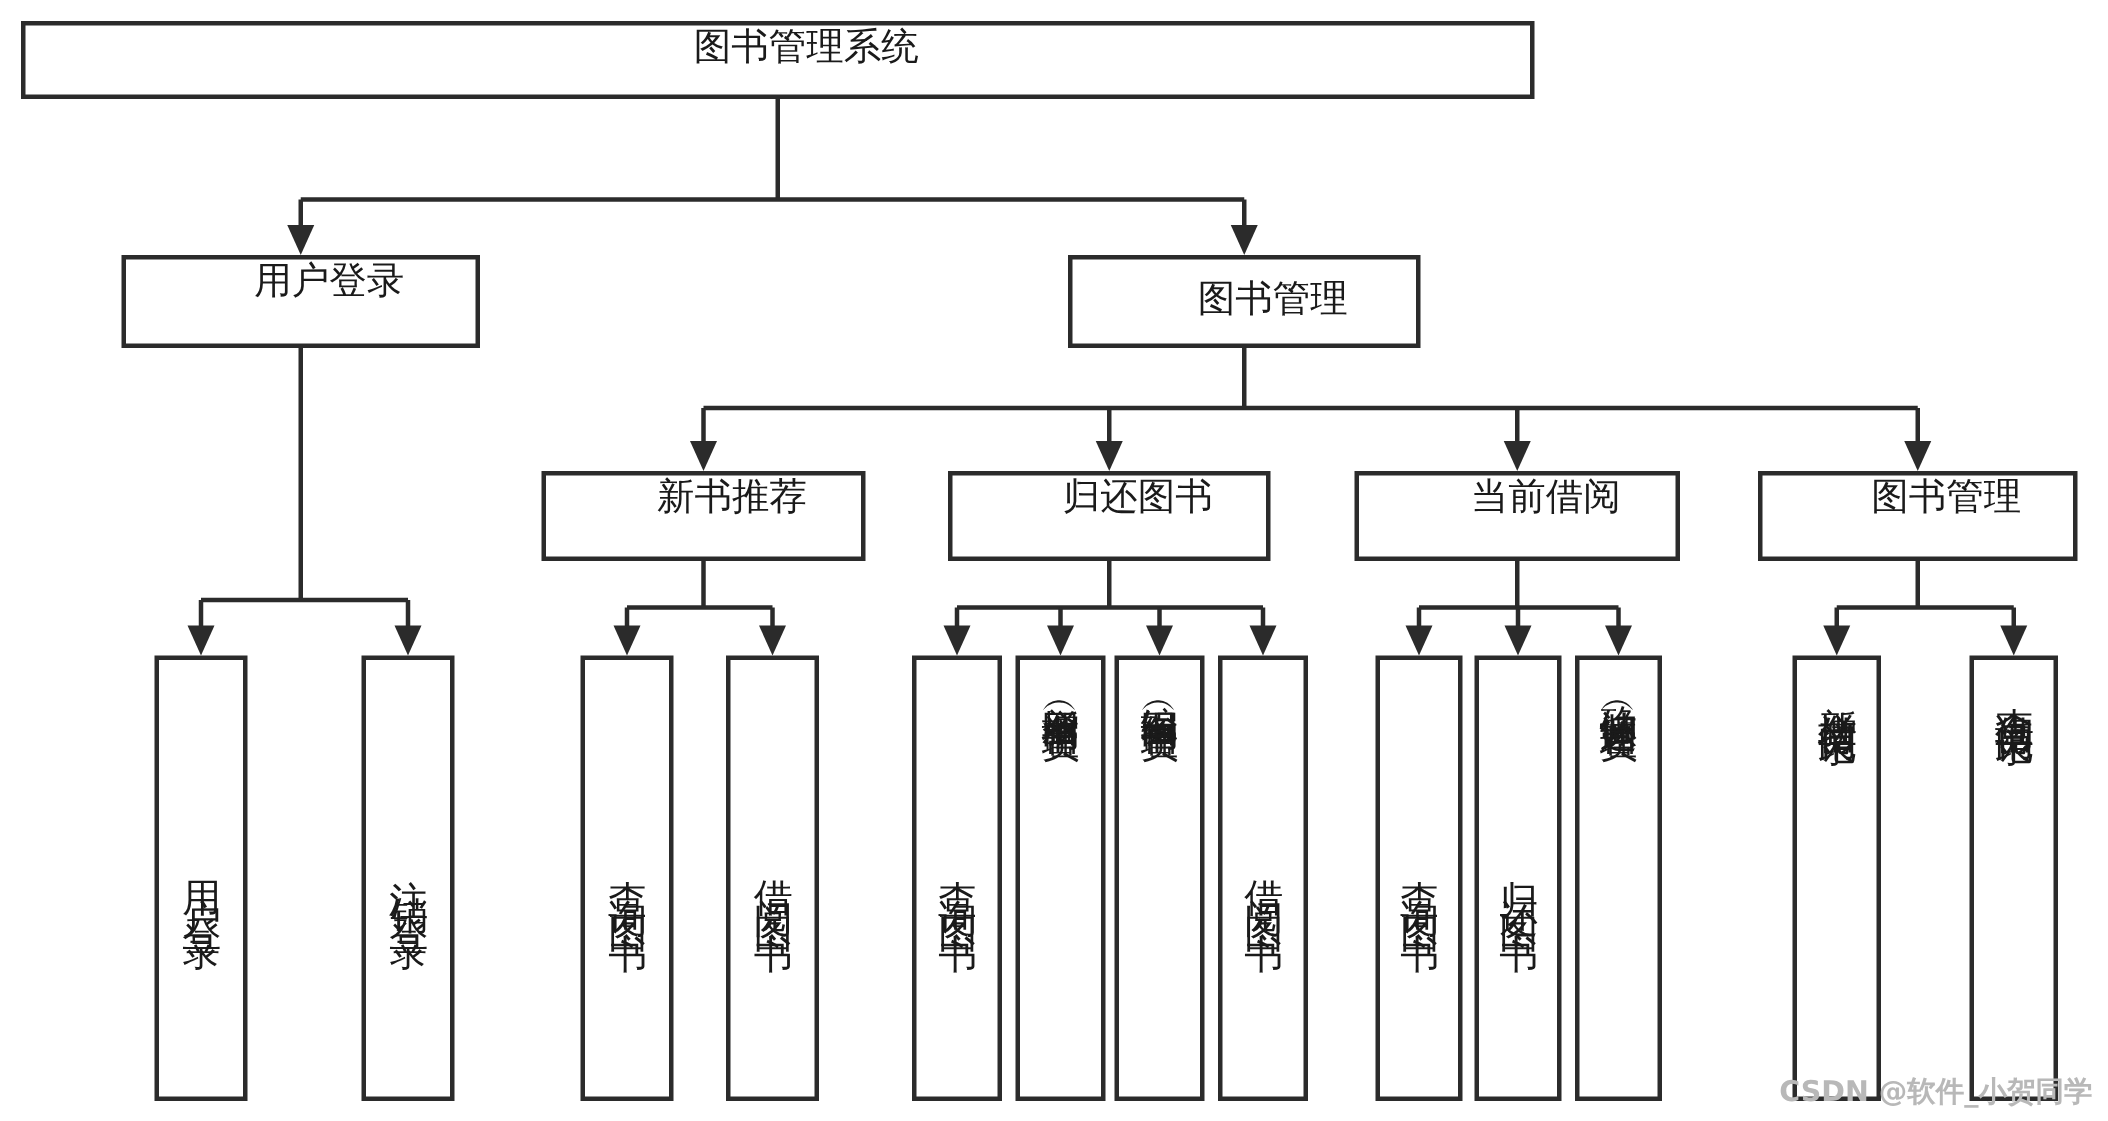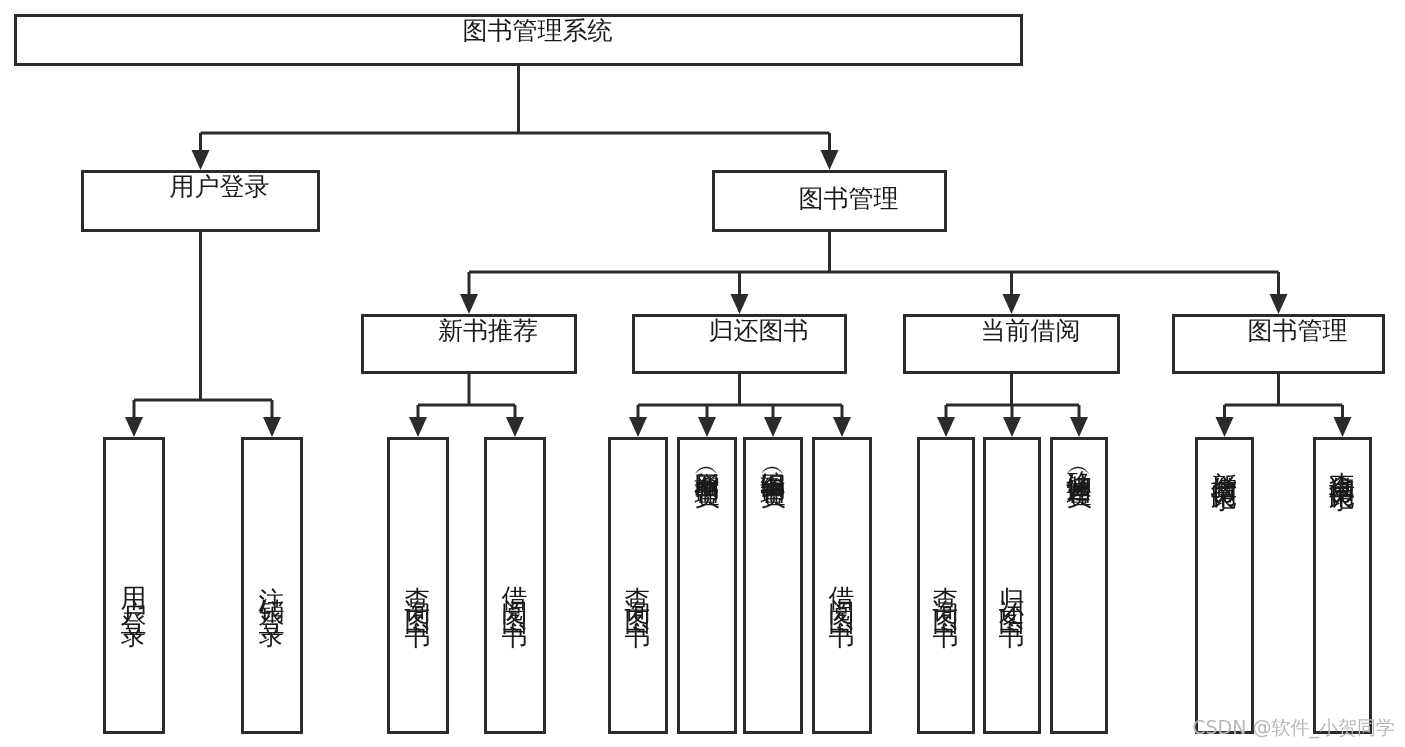--- a/index.html
+++ b/index.html
@@ -73,20 +73,21 @@
   }
   .watermark {
     position: absolute;
     right: 10px;
     bottom: 6px;
     font-family: "DejaVu Sans", "Liberation Sans", sans-serif;
     font-size: 19px;
     color: #b8b8b8;
     white-space: nowrap;
     pointer-events: none;
+    font-weight: bold;
   }
 </style>
 </head>
 <body>
 
 <div id="diagram-root">
   <svg class="diagram-canvas" viewBox="0 0 1405 747">
     <g id="edge-layer">
         <g>
           <line x1="518.5" y1="66" x2="518.5" y2="133" class="connector"></line>

